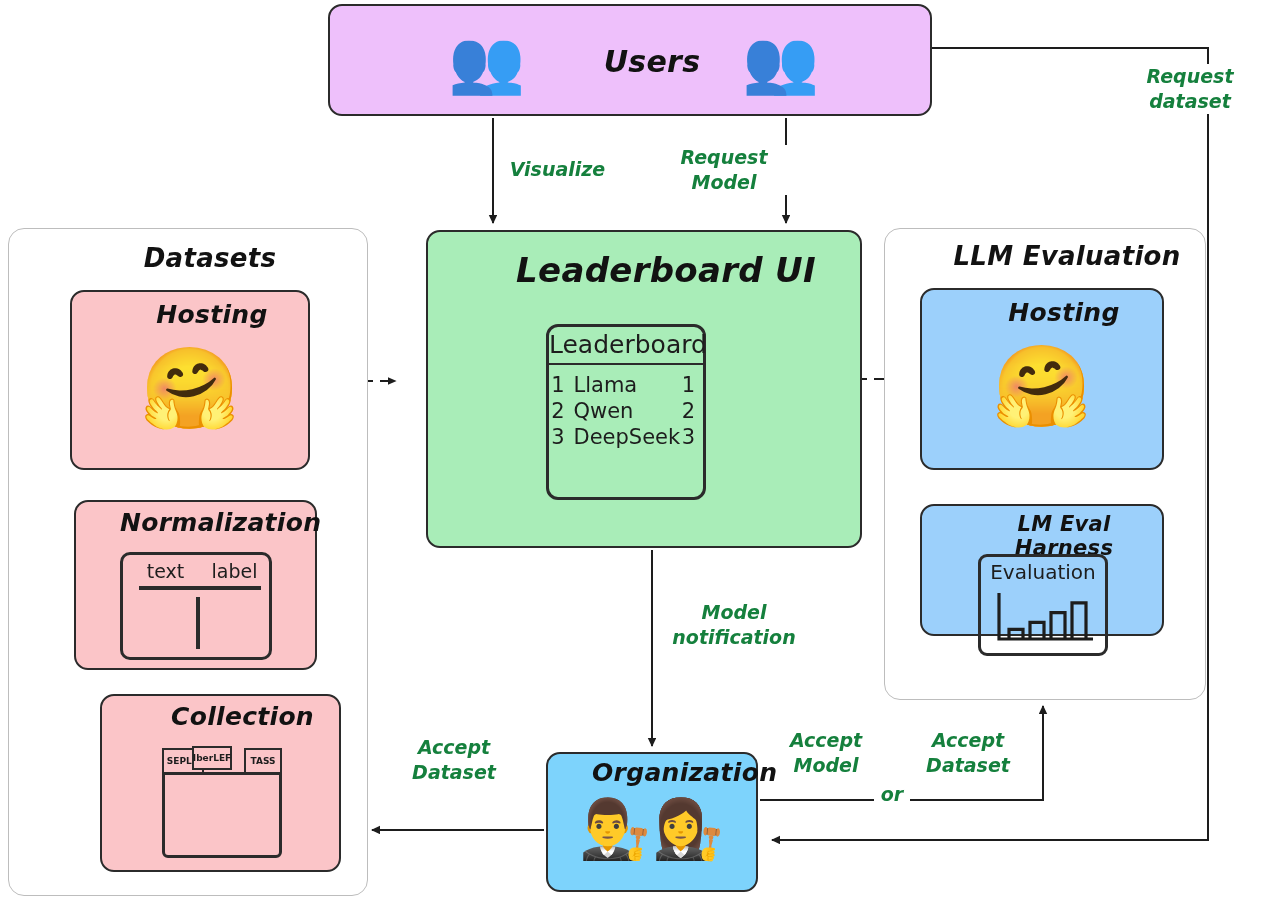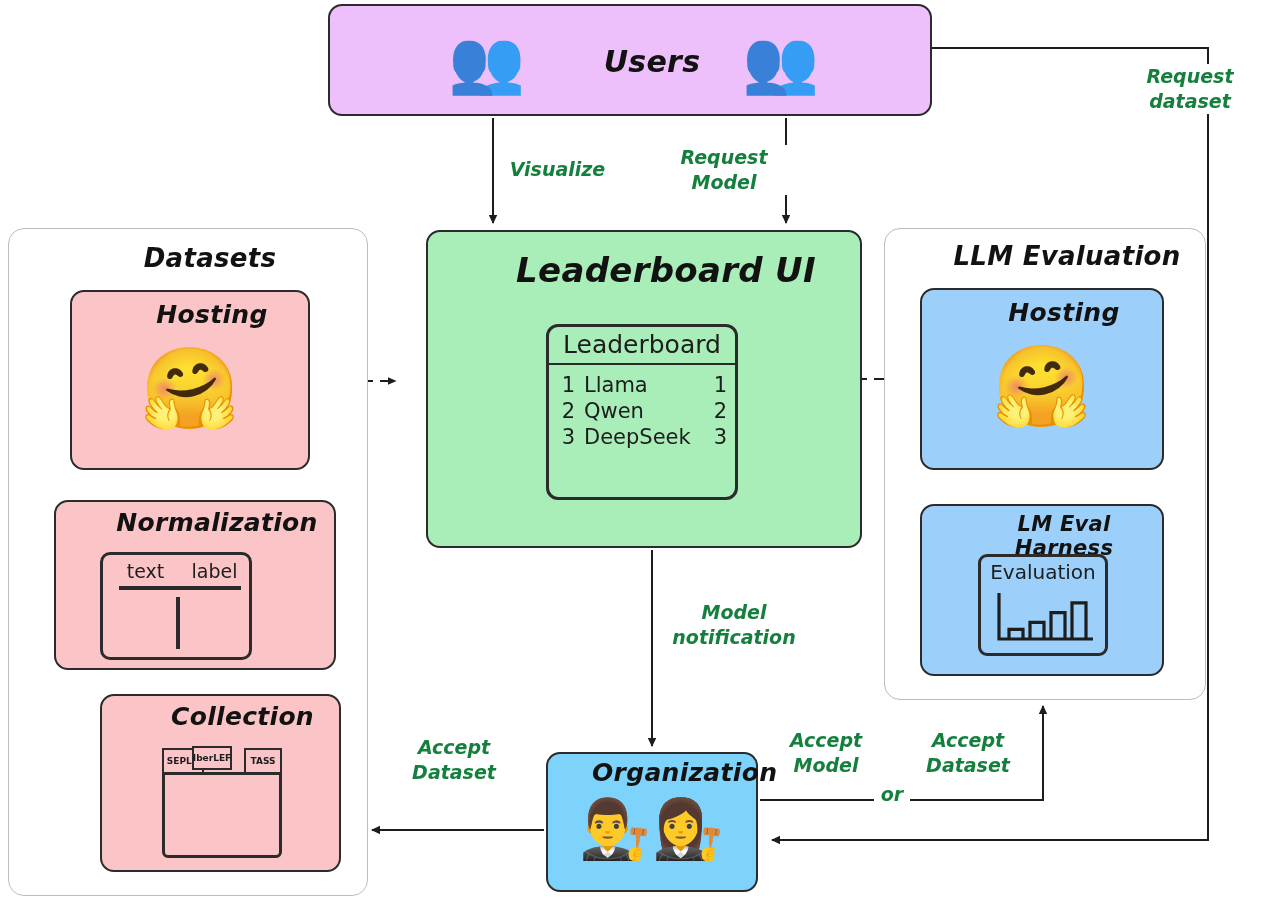--- a/index.html
+++ b/index.html
@@ -28,39 +28,39 @@
   #llmeval{left:884px;top:228px;width:322px;height:472px;}
   #llmeval>.title{font-size:26px;margin-top:12px;}
 
   #lbui{left:402px;top:230px;width:436px;height:318px;background:#A9EDB8;margin-left:24px;}
   #lbui>.title{font-size:34px;margin-top:18px;}
 
   .pinkbox{background:#FBC5C8;}
   .bluebox{background:#9CD0FB;}
   #ds-hosting{left:70px;top:290px;width:240px;height:180px;}
   #ds-hosting .title{font-size:25px;margin-top:8px;}
-  #ds-norm{left:54px;top:500px;width:282px;height:170px;}
+  #ds-norm{left:74px;top:500px;width:243px;height:170px;}
   #ds-norm .title{font-size:25px;margin-top:6px;}
   #ds-coll{left:68px;top:694px;width:241px;height:178px;margin-left:32px;}
   #ds-coll .title{font-size:25px;margin-top:6px;}
   #ev-hosting{left:920px;top:288px;width:244px;height:182px;}
   #ev-hosting .title{font-size:25px;margin-top:8px;}
-  #ev-harness{left:920px;top:504px;width:244px;height:172px;}
+  #ev-harness{left:920px;top:504px;width:244px;height:132px;}
   #ev-harness .title{font-size:21px;margin-top:6px;}
 
   #org{left:546px;top:752px;width:212px;height:140px;background:#7dd3fc;}
   #org .title{font-size:25px;margin-top:4px;}
   #org .judges{position:absolute;left:0;right:0;top:44px;text-align:center;
                font-size:58px;line-height:62px;}
 
   .emoji{position:absolute;left:0;right:0;text-align:center;}
   .hf{top:52px;font-size:80px;line-height:90px;}
 
   
-  #lbcard{position:absolute;left:118px;top:92px;width:192px;height:176px;
+  #lbcard{position:absolute;left:118px;top:92px;width:160px;height:176px;
           border:3px solid #2b2b2b;border-radius:12px;box-sizing:border-box;}
   #lbcard .lbhead{font-size:25px;text-align:center;padding:3px 0 4px;
                   border-bottom:2.5px solid #2b2b2b;}
   #lbcard table{width:100%;border-collapse:collapse;margin-top:7px;}
   #lbcard td{font-size:21px;padding:1px 0;}
   #lbcard td.rk{width:26px;text-align:right;padding-right:9px;}
   #lbcard td.nm{text-align:left;}
   #lbcard td.sc{text-align:right;padding-right:8px;width:22px;}
 
   

